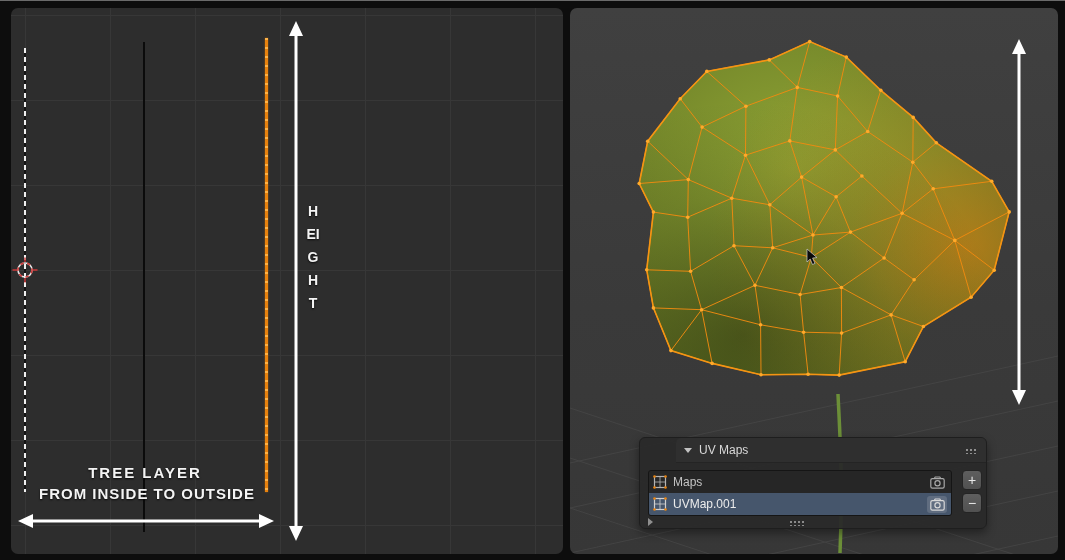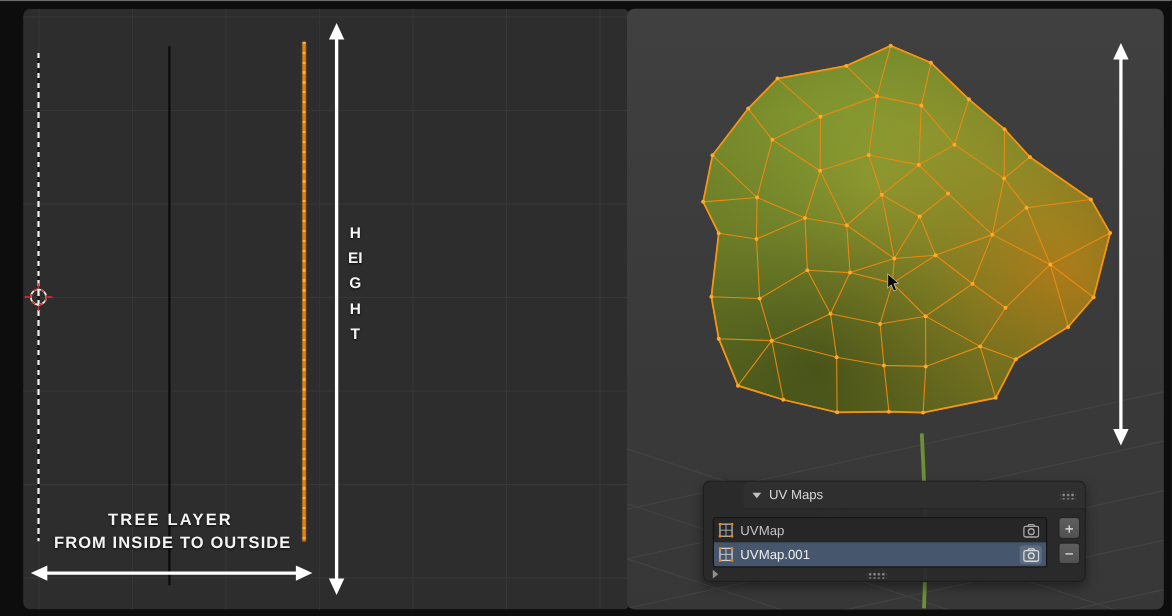--- a/index.html
+++ b/index.html
@@ -1,21 +1,21 @@
 <!DOCTYPE html>
 <html><head>
 <meta charset="utf-8">
 <style>
   html,body{margin:0;padding:0;background:#121212;}
   .frame{position:relative;width:1065px;height:560px;background:#0d0d0d;overflow:hidden;
          font-family:"Liberation Sans","DejaVu Sans",sans-serif;border-top:1px solid #6a6a6a;box-sizing:border-box;}
   .panel{position:absolute;border-radius:7px;overflow:hidden;}
 
   
-  .left-viewport{left:21px;top:7px;width:552px;height:546px;background-color:#2d2d2d;
+  .left-viewport{left:11px;top:7px;width:552px;height:546px;background-color:#2d2d2d;
     background-image:linear-gradient(#373737 1px,transparent 1px),linear-gradient(90deg,#373737 1px,transparent 1px);
     background-size:85px 85px;background-position:14px 7px;}
   .vline{position:absolute;}
   .inner-line{left:13px;top:40px;width:2px;height:444px;
     background:repeating-linear-gradient(180deg,#f0f0f0 0 5px,#141414 5px 9px);}
   .middle-line{left:132px;top:34px;width:2px;height:490px;background:#0b0b0b;}
   .outer-line{left:254px;top:30px;width:3px;height:454px;
     background:repeating-linear-gradient(180deg,#ffb347 0 2px,#e8820e 2px 9px);
     box-shadow:0 0 2px rgba(232,130,14,.65);}
   .cursor2d{position:absolute;left:1px;top:249px;}
@@ -212,21 +212,21 @@
       <div class="uvlist">
         <div class="uvrow">
           <svg width="14" height="14" viewBox="0 0 14 14">
             <rect x="1.5" y="1.5" width="11" height="11" fill="none" stroke="#b4b4b4" stroke-width="1.2"></rect>
             <path d="M7 1.5V12.5 M1.5 7H12.5" stroke="#b4b4b4" stroke-width="0.8"></path>
             <circle cx="1.5" cy="1.5" r="1.3" fill="#e8820e"></circle>
               <circle cx="12.5" cy="1.5" r="1.3" fill="#e8820e"></circle>
             <circle cx="1.5" cy="12.5" r="1.3" fill="#e8820e"></circle>
               <circle cx="12.5" cy="12.5" r="1.3" fill="#e8820e"></circle>
           </svg>
-          <span class="rowlabel">UVMap</span>
+          <span class="rowlabel">Maps</span>
           <span class="camwrap">
             <svg width="15" height="13" viewBox="0 0 15 13">
               <path d="M4.2 2.6 L5.2 1 H9.8 L10.8 2.6" fill="none" stroke="#a8a8a8" stroke-width="1.1"></path>
               <rect x="0.8" y="2.6" width="13.4" height="9.6" rx="1.6" fill="none" stroke="#a8a8a8" stroke-width="1.2"></rect>
               <circle cx="7.5" cy="7.3" r="2.6" fill="none" stroke="#a8a8a8" stroke-width="1.2"></circle>
             </svg>
           </span>
         </div>
         <div class="uvrow selected">
           <svg width="14" height="14" viewBox="0 0 14 14">

